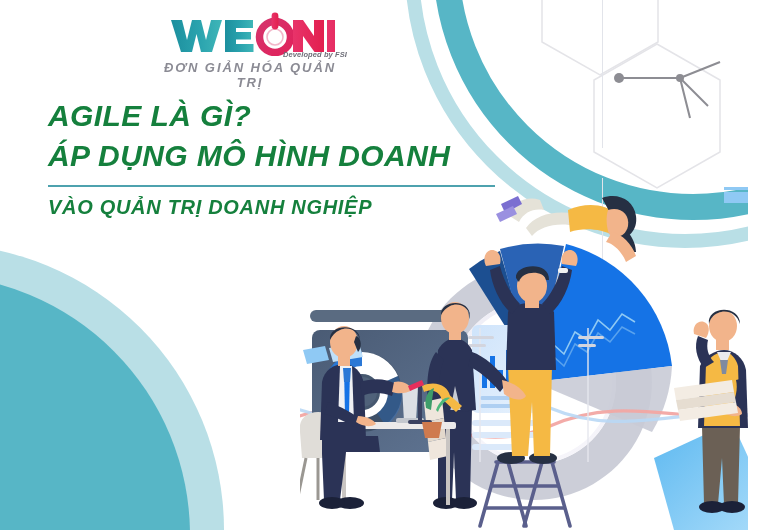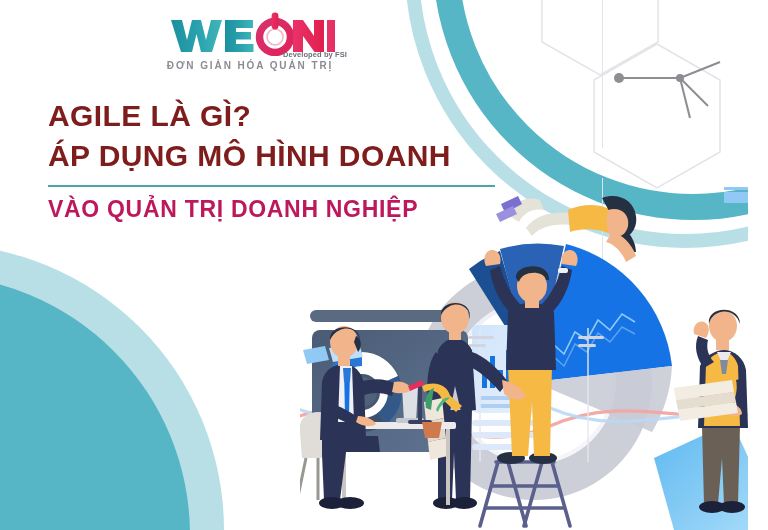--- a/index.html
+++ b/index.html
@@ -3,21 +3,21 @@
 <meta charset="utf-8">
 <style>
   * { margin:0; padding:0; box-sizing:border-box; }
   html,body { width:768px; height:530px; }
   body {
     font-family: "Liberation Sans", sans-serif;
     background:#ffffff;
     overflow:hidden;
     position:relative;
   }
-  #stage { position:relative; width:748px; height:530px; overflow:hidden; background:#fff; }
+  #stage { position:relative; width:748px; height:530px; overflow:hidden; background:#fff;font-style:italic; }
 
   
   .bg-layer { position:absolute; inset:0; pointer-events:none; }
 
   
   .arc-tr {
     position:absolute; top:-300px; right:-205px;
     width:520px; height:520px; border-radius:50%;
     border:26px solid #57b6c6;
     opacity:1;
@@ -56,39 +56,39 @@
     text-align:center;
   }
   .logo-mark { display:block; margin:0 auto; }
   .logo-dev {
     position:absolute; right:3px; top:38px;
     font-size:7.5px; font-weight:bold; color:#6e6e78;
     letter-spacing:.1px;
   }
   .logo-tagline {
     margin-top:4px;
-    font-size:10px; font-weight:bold; color:#8b8b94;
+    font-size:13px; font-weight:bold; color:#8b8b94;
     letter-spacing:1.9px;
   }
 
   
   .headline { position:absolute; left:48px; top:96px; width:500px; }
   .h-line {
-    color:#7f1d1d;
+    color:#15803d;
     font-size:30px; font-weight:bold;
     letter-spacing:.4px; line-height:1.33;
     white-space:nowrap;
   }
   .rule {
     margin-top:9px; margin-bottom:9px;
     width:447px; height:2px; background:#4ea2ae;
   }
   .sub-line {
-    color:#be185d;
-    font-size:23px; font-weight:bold;
+    color:#15803d;
+    font-size:20px; font-weight:bold;
     letter-spacing:.7px; white-space:nowrap;
   }
 
   
   .illus { position:absolute; left:300px; top:170px; width:468px; height:360px; }
   .illus svg { display:block; }
 
   
   .mini-card { position:absolute; right:18px; top:17px; width:26px; }
   .mini-card .bar1 { height:3px; background:#8fc9f4; margin-bottom:2px; }

